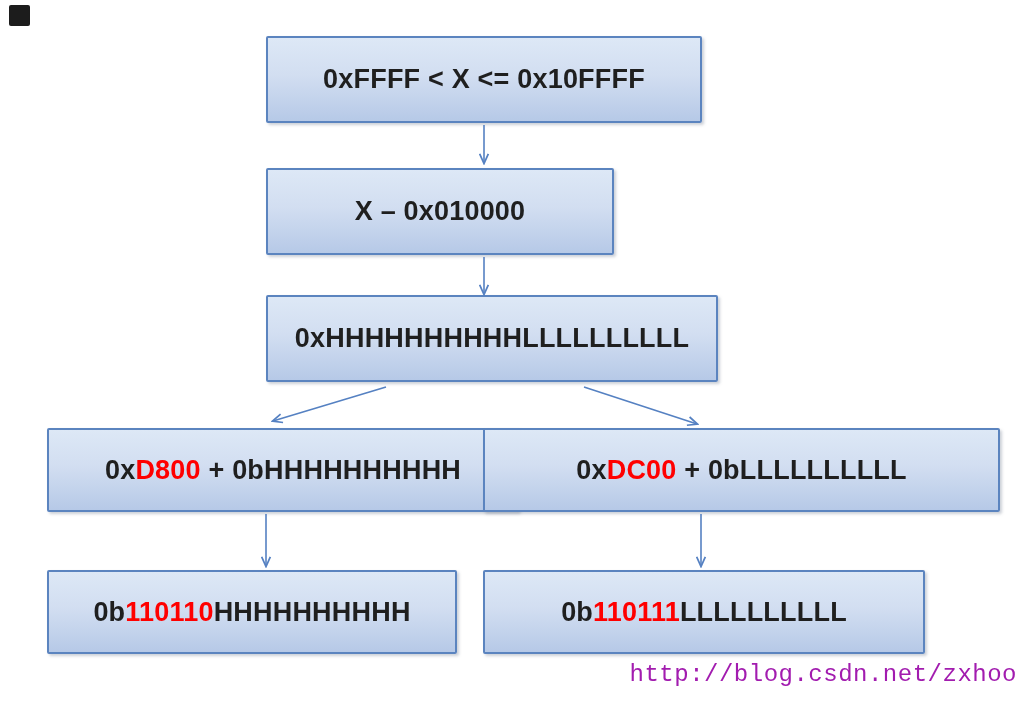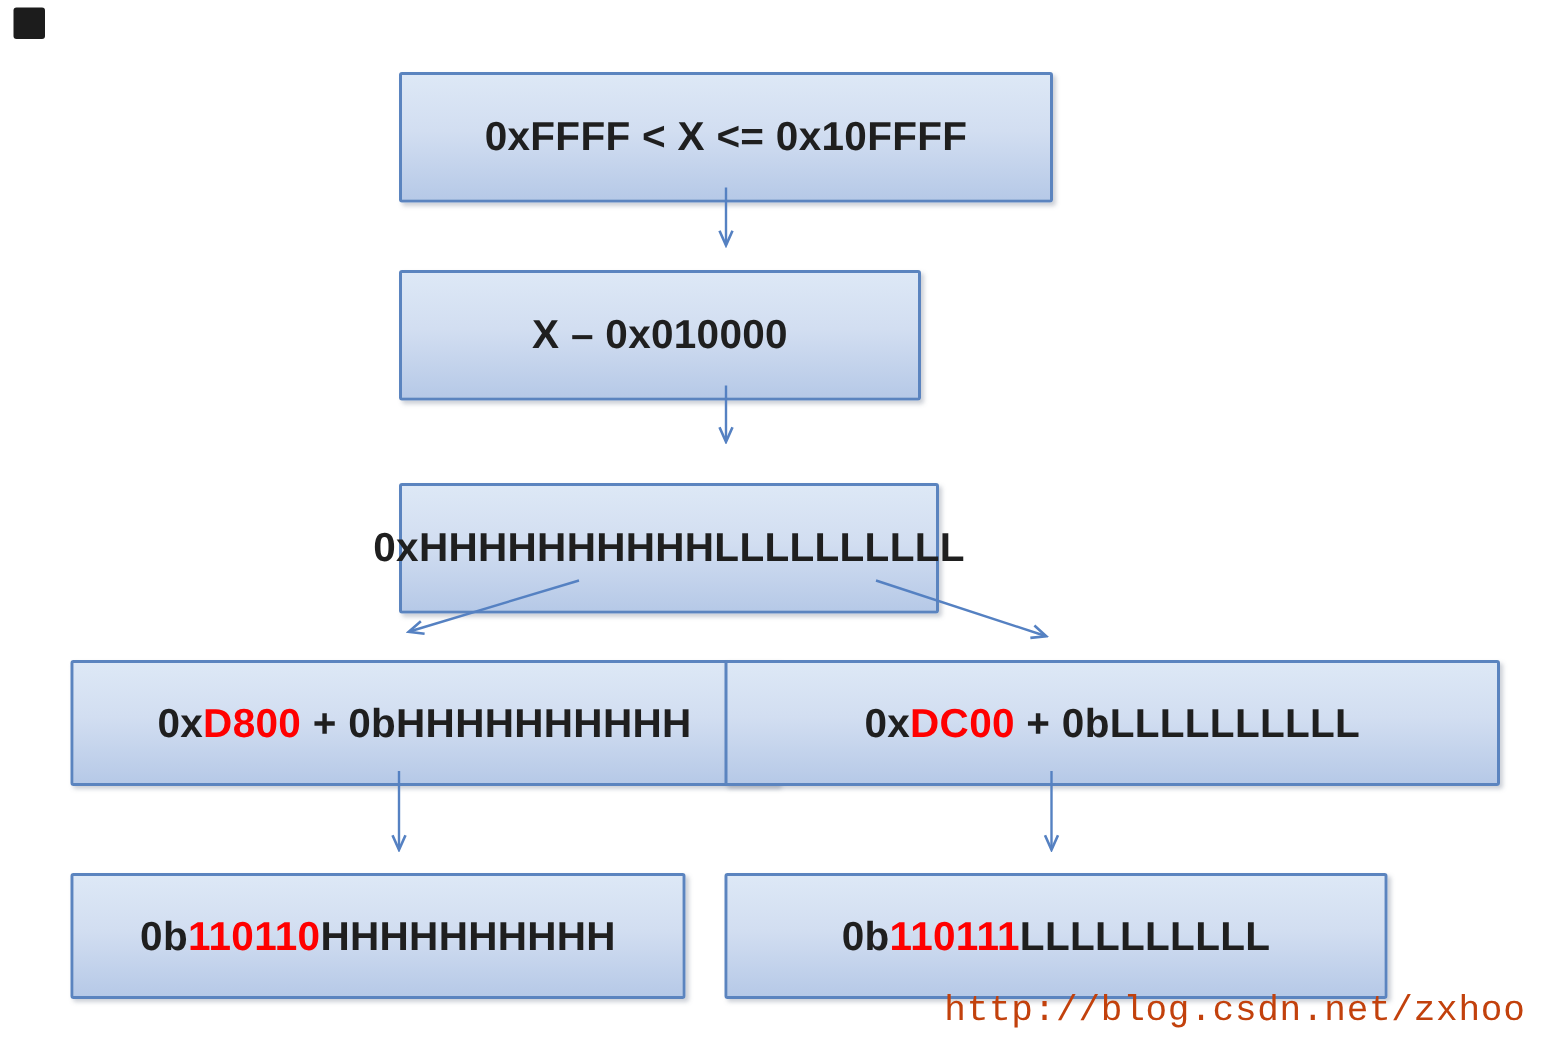--- a/index.html
+++ b/index.html
@@ -7,39 +7,39 @@
     width:1027px;height:703px;position:relative;background:#ffffff;
     font-family:"Liberation Sans",sans-serif;overflow:hidden;
   }
   .box{
     position:absolute;box-sizing:border-box;
     display:flex;align-items:center;justify-content:center;
     border:2px solid #5b84bf;border-radius:2px;
     background:linear-gradient(180deg,#dde8f6 0%,#d2def1 45%,#b6c9e7 100%);
     box-shadow:2px 2px 3px rgba(110,120,140,0.35);
     font-size:27px;font-weight:600;color:#1f1f1f;
-    white-space:pre;letter-spacing:0.2px;margin-top:12px;
+    white-space:pre;letter-spacing:0.2px;
   }
   .red{color:#ff0000}
   #box1{left:266px;top:36px;width:436px;height:87px}
   #box2{left:266px;top:168px;width:348px;height:87px}
-  #box3{left:266px;top:310px;width:360px;height:87px}
+  #box3{left:266px;top:295px;width:452px;height:87px}
   #box4l{left:47px;top:428px;width:472px;height:84px}
   #box4r{left:483px;top:428px;width:517px;height:84px}
   #box5l{left:47px;top:570px;width:410px;height:84px}
   #box5r{left:483px;top:570px;width:442px;height:84px}
   #arrows{position:absolute;left:0;top:0;width:1027px;height:703px;pointer-events:none}
   #corner-square{
     position:absolute;left:9px;top:5px;width:21px;height:21px;
     background:#1c1c1c;border-radius:2px;
   }
   #watermark{
     position:absolute;right:10px;top:661px;
     font-family:"Liberation Mono",monospace;
-    font-size:24px;color:#c2410c;letter-spacing:0.5px;white-space:pre;
+    font-size:24px;color:#a21caf;letter-spacing:0.5px;white-space:pre;
   }
 </style>
 </head>
 <body>
 
 <div>
 
   <div id="corner-square"></div>
 
   <div class="box" id="box1">

